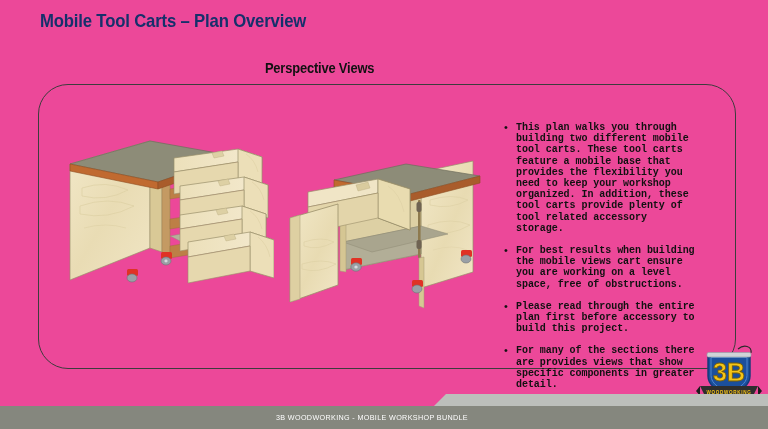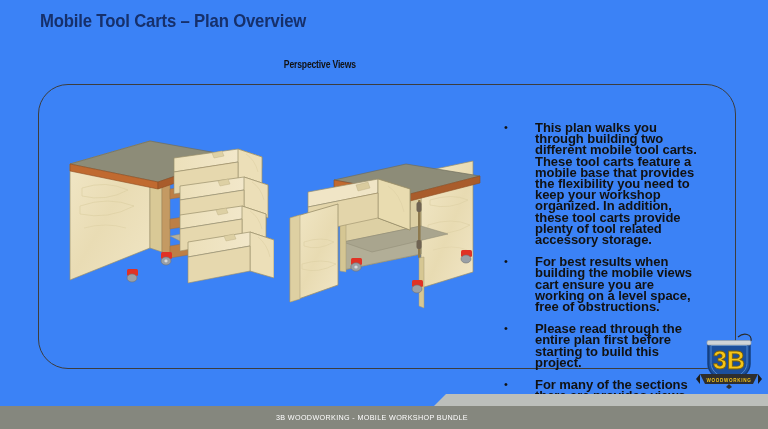--- a/index.html
+++ b/index.html
@@ -12,21 +12,21 @@
     background: #ffffff;
     font-family: "Liberation Sans", sans-serif;
     overflow: hidden;
     position: relative;
   }
   #slide {
     position: absolute;
     left: 0; top: 0;
     width: 768px;
     height: 429px;
-    background: #3b82f6;
+    background: #ec4899;
   }
 
   
   #page-title {
     position: absolute;
     left: 40px;
     top: 10px;
     font-size: 19px;
     font-weight: bold;
     letter-spacing: -0.2px;
@@ -37,21 +37,21 @@
     white-space: nowrap;
   }
 
   
   #section-heading {
     position: absolute;
     left: 0;
     top: 59px;
     width: 640px;
     text-align: center;
-    font-size: 10px;
+    font-size: 15px;
     font-weight: bold;
     color: #111111;
     font-family: "Liberation Sans Narrow", "Liberation Sans", sans-serif;
     letter-spacing: -0.2px;
   }
   #section-heading span { display:inline-block; transform: scaleX(0.86); }
 
   
   #content-frame {
     position: absolute;
@@ -87,34 +87,33 @@
     flex: 0 0 16px;
     font-size: 11px;
     line-height: 11.2px;
     color: #111;
     text-align: left;
     padding-left: 4px;
     box-sizing: border-box;
   }
   .bullet-text {
     flex: 1 1 auto;
-    font-size: 13px;
+    font-size: 10px;
     line-height: 11.2px;
     font-weight: bold;
     color: #111111;
-    font-family: Liberation Sans, sans-serif;
+    font-family: Liberation Mono, monospace;
     letter-spacing: -0.05px;
-    margin-left: 19px;
   }
 
   
   #brand-logo {
     position: absolute;
     left: 694px;
-    top: 332px;
+    top: 344px;
     width: 70px;
     height: 58px;
   }
 
   
   #footer-band-light {
     position: absolute;
     left: 0;
     top: 394px;
     width: 768px;
@@ -301,21 +300,21 @@
     <div class="bullet-row">
       <div class="bullet-marker">•</div>
       <div class="bullet-text">This plan walks you through building two different mobile tool carts.  These tool carts feature a mobile base that provides the flexibility you need to keep your workshop organized.  In addition, these tool carts provide plenty of tool related accessory storage.</div>
     </div>
     <div class="bullet-row">
       <div class="bullet-marker">•</div>
       <div class="bullet-text">For best results when building the mobile views cart ensure you are working on  a level space, free of obstructions.</div>
     </div>
     <div class="bullet-row">
       <div class="bullet-marker">•</div>
-      <div class="bullet-text">Please read through the entire plan first before starting to build this project.</div>
+      <div class="bullet-text">Please read through the entire plan first before accessory to build this project.</div>
     </div>
     <div class="bullet-row">
       <div class="bullet-marker">•</div>
       <div class="bullet-text">For many of the sections there are provides views that show specific components in greater detail.</div>
     </div>
   </div>
 
   <div id="brand-logo">
     <svg width="70" height="58" viewBox="0 0 70 58" xmlns="http://www.w3.org/2000/svg">
 

